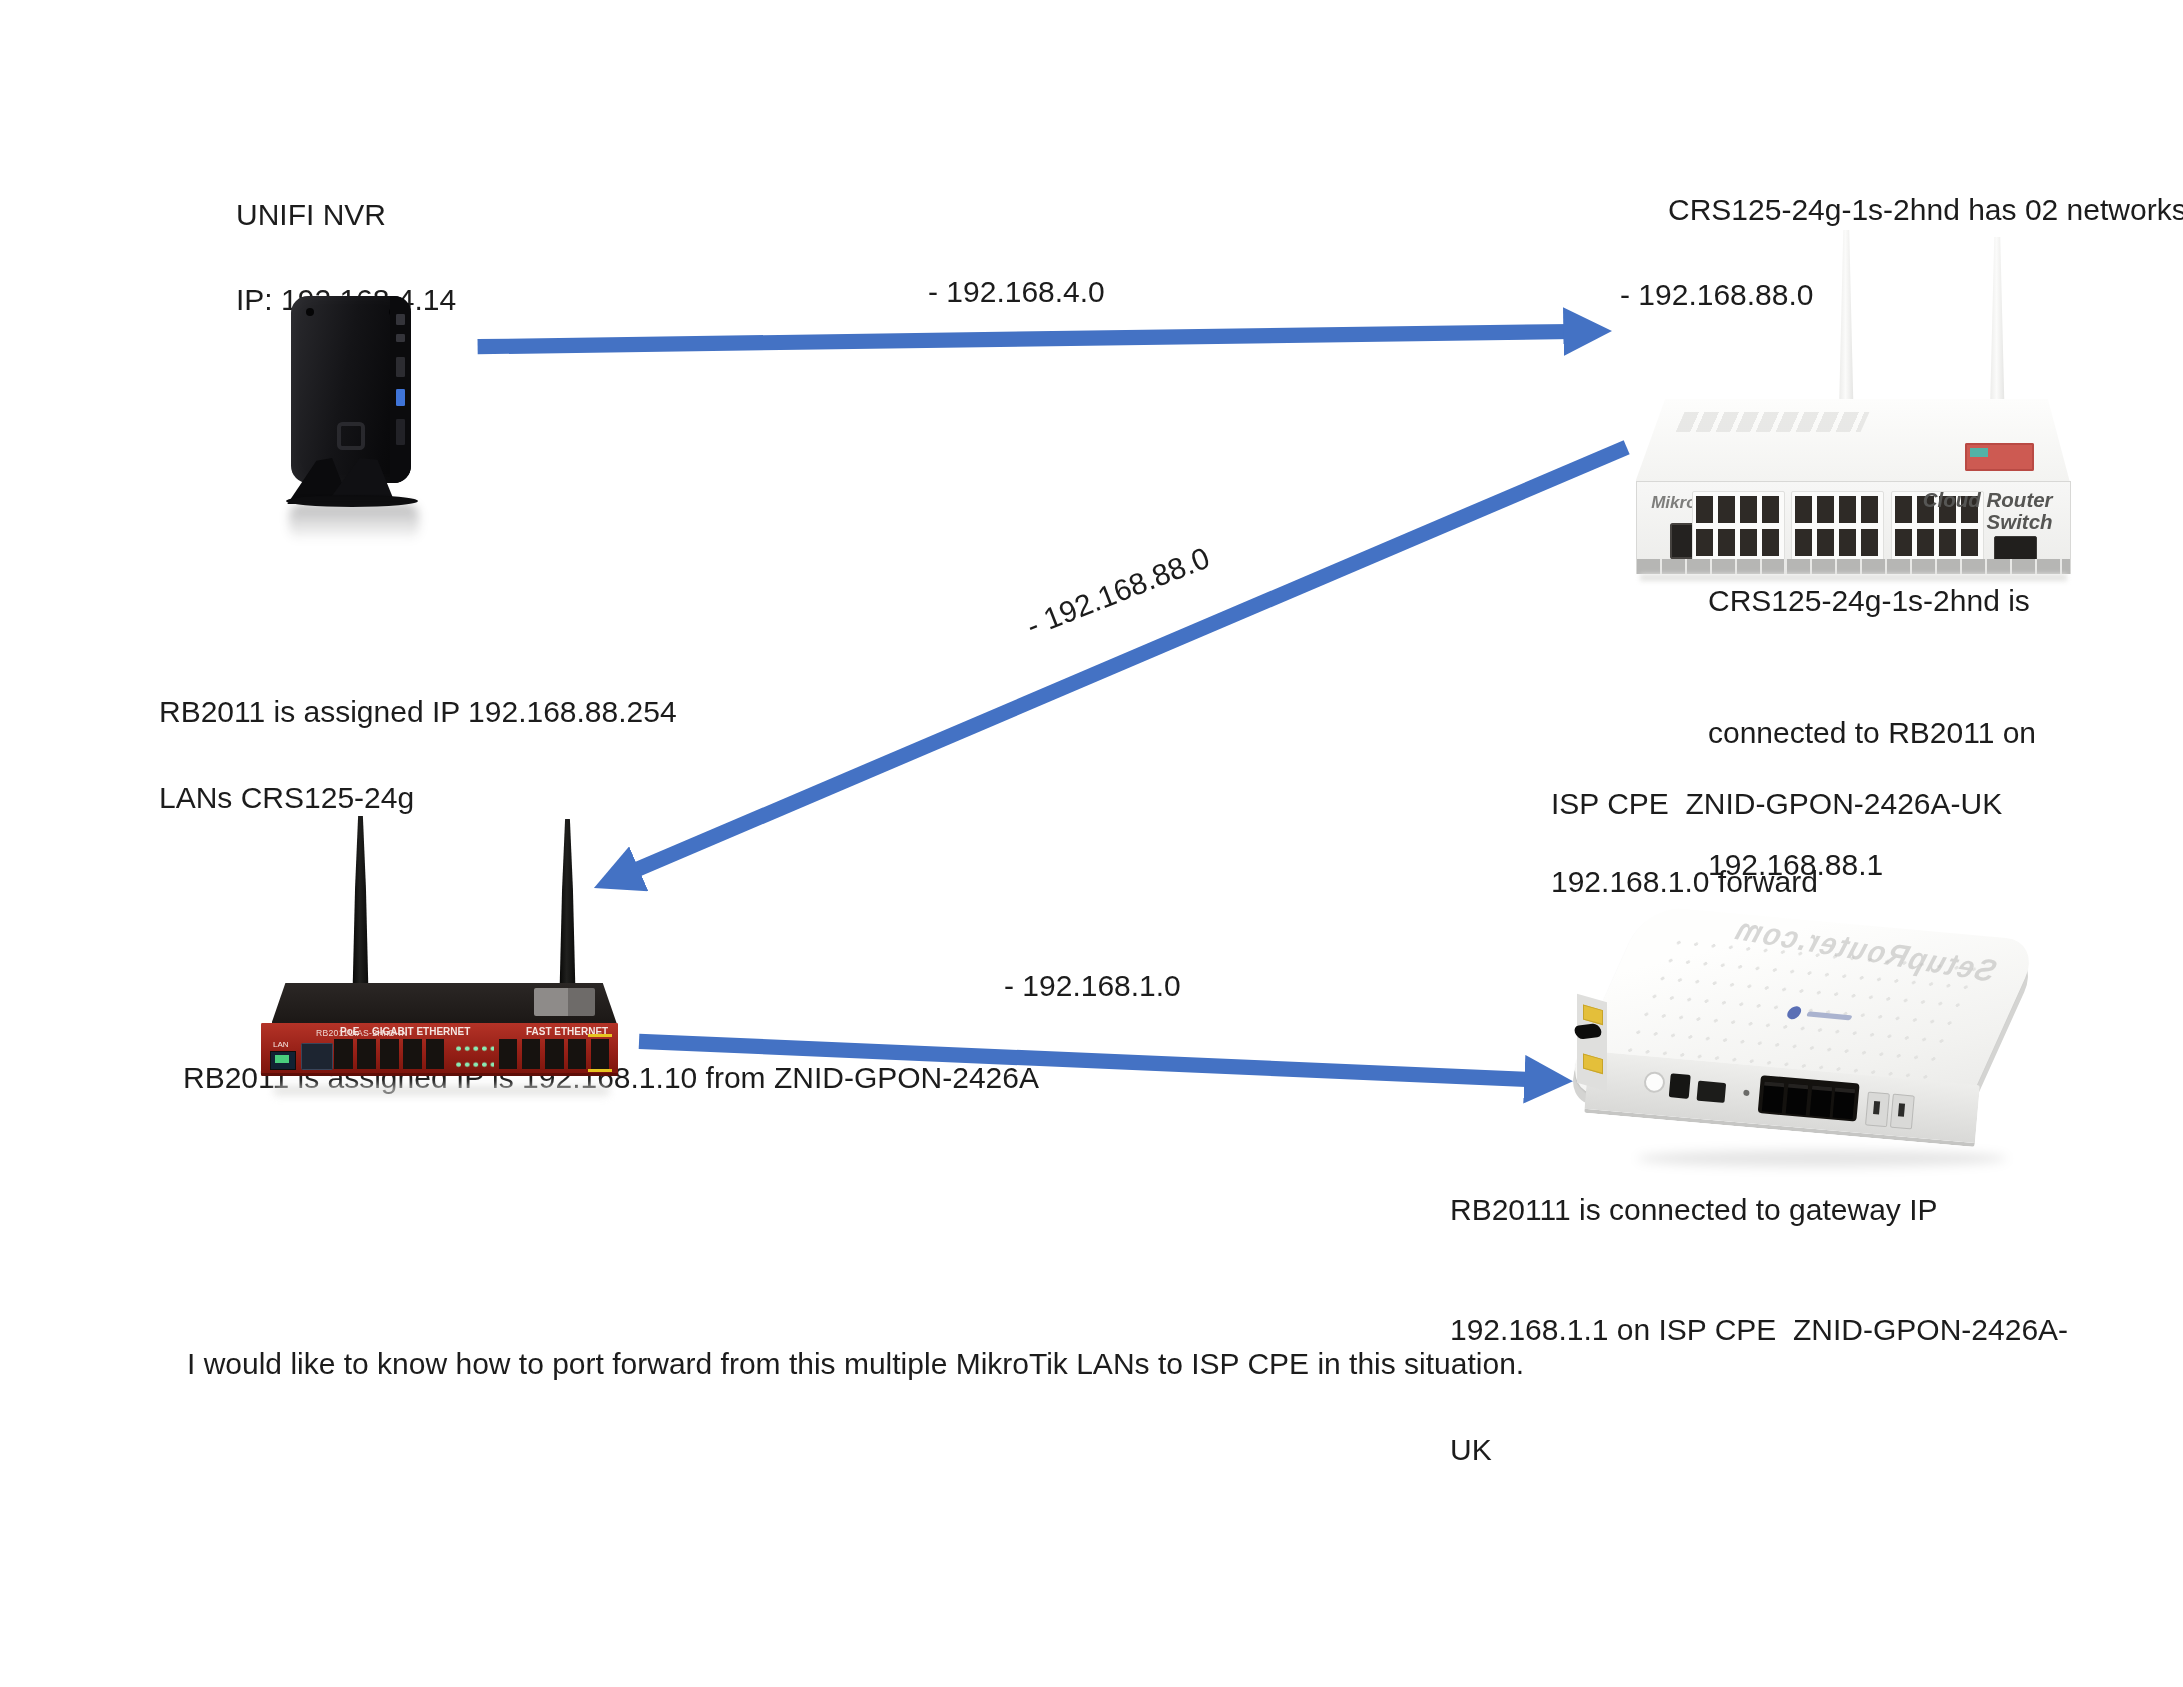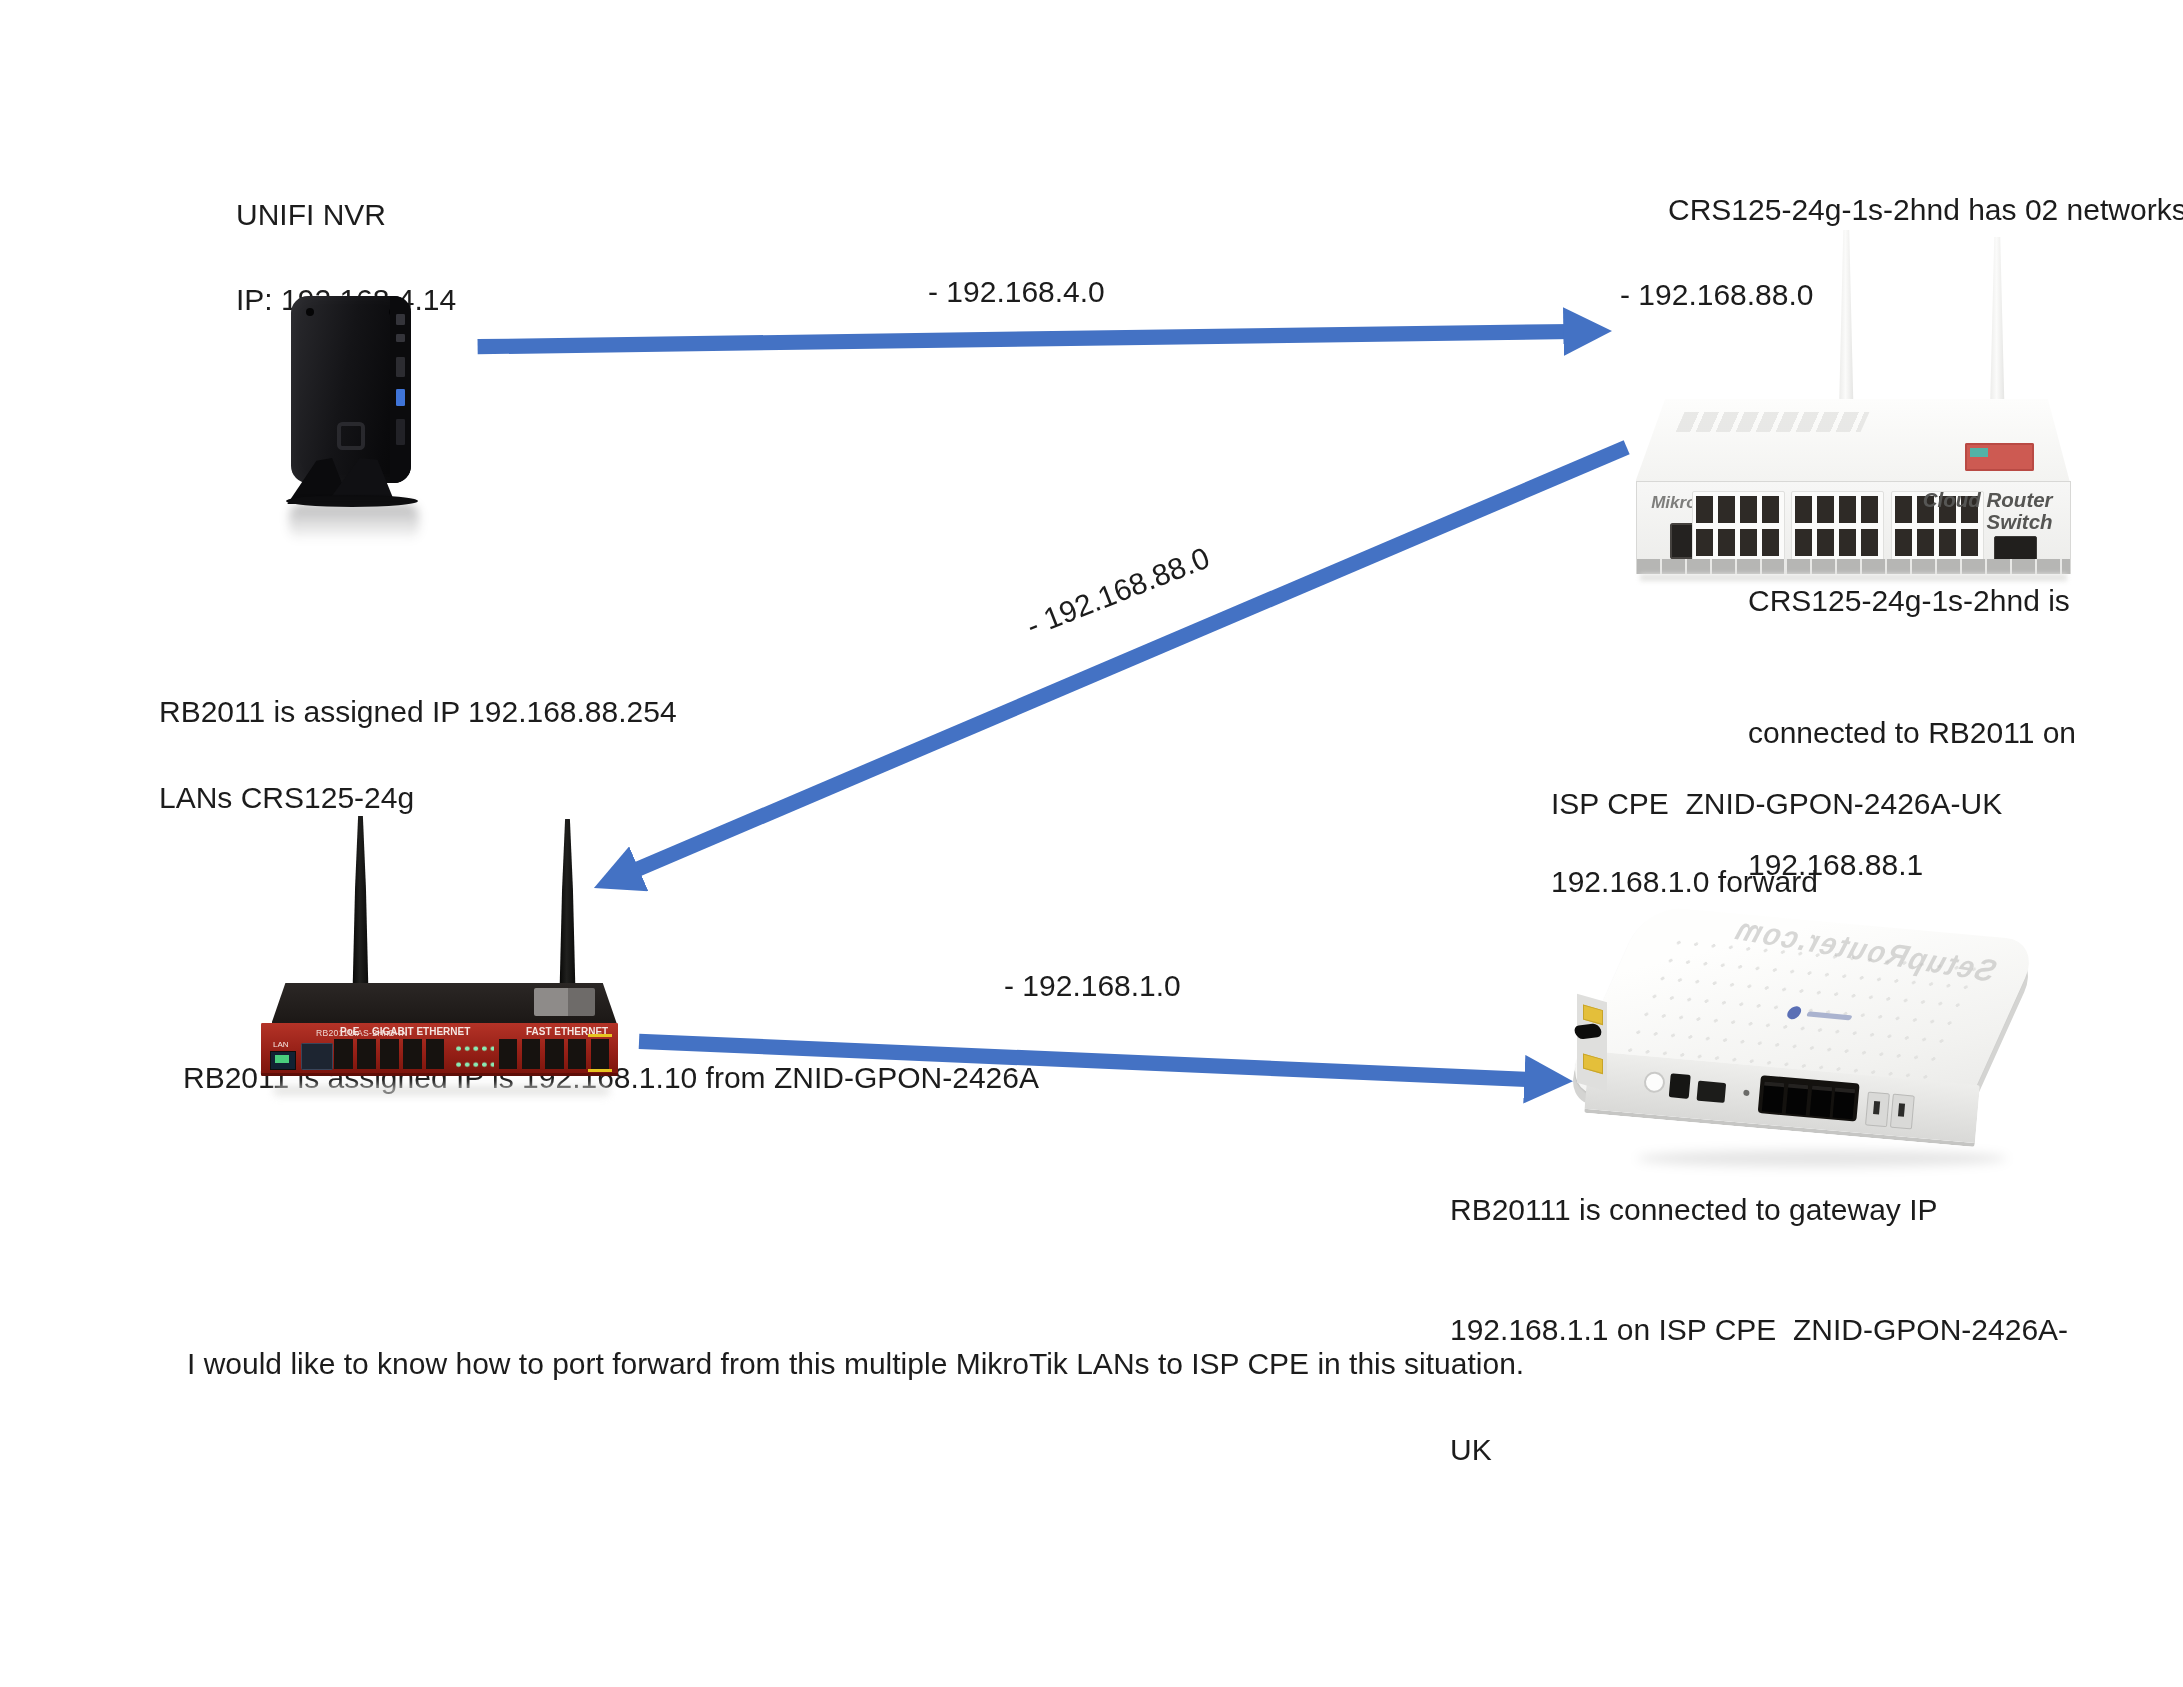--- a/index.html
+++ b/index.html
@@ -147,21 +147,21 @@
   <div class="lbl" style="left:236px;top:196px;">UNIFI NVR</div>
   <div class="lbl" style="left:236px;top:281px;">IP: 192.168.4.14</div>
 
   <div class="lbl" style="left:1620px;top:191px;margin-left:48px;">CRS125-24g-1s-2hnd has 02 networks</div>
   <div class="lbl" style="left:1620px;top:276px;">- 192.168.88.0</div>
 
   <div class="lbl" style="left:928px;top:273px;">- 192.168.4.0</div>
   <div class="lbl rot" style="left:1118px;top:592px;">- 192.168.88.0</div>
   <div class="lbl" style="left:1004px;top:967px;">- 192.168.1.0</div>
 
-  <div class="note" style="left:1708px;top:491px;line-height:44px;margin-left:40px;">
+  <div class="note" style="left:1708px;top:491px;line-height:44px;">
     <span>CRS125-24g-1s-2hnd is</span>
     <span>connected to RB2011 on</span>
     <span>192.168.88.1</span>
   </div>
 
   <div class="lbl" style="left:159px;top:693px;">RB2011 is assigned IP 192.168.88.254</div>
   <div class="lbl" style="left:159px;top:779px;">LANs CRS125-24g</div>
 
   <div class="lbl" style="left:1551px;top:785px;">ISP CPE  ZNID-GPON-2426A-UK</div>
   <div class="lbl" style="left:1551px;top:863px;">192.168.1.0 forward</div>

